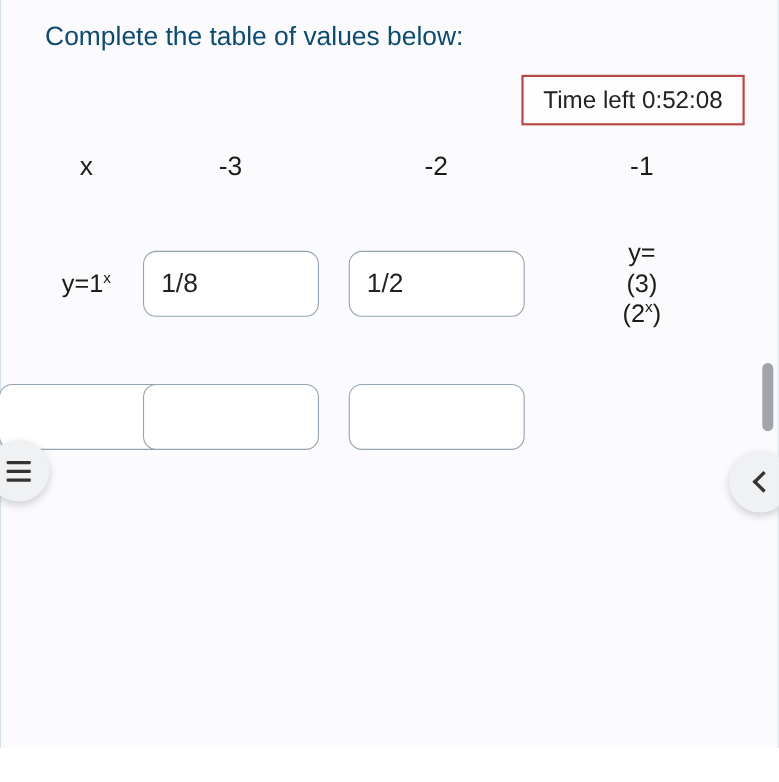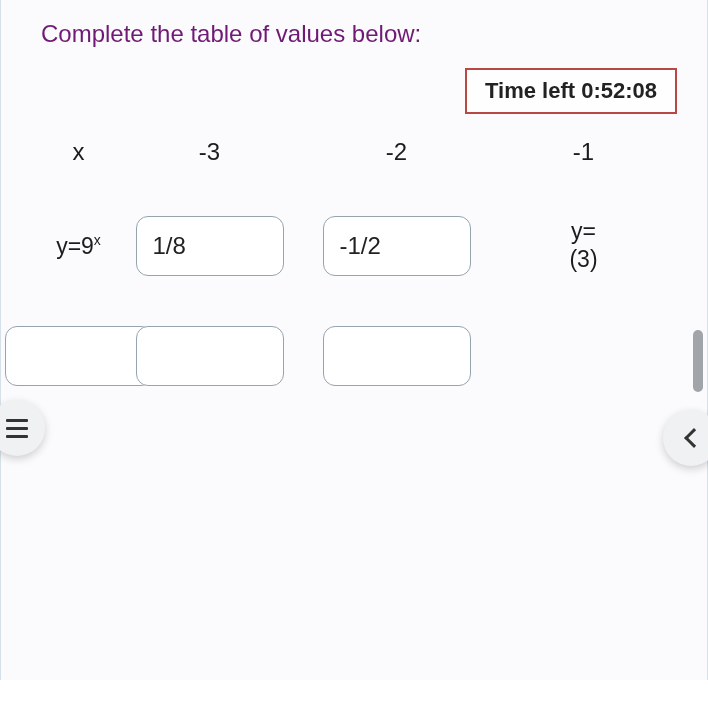--- a/index.html
+++ b/index.html
@@ -19,33 +19,32 @@
       background: #fbfbfd;
       border: 1px solid #d6e0e8;
       border-top: none;
       border-bottom: none;
       height: 680px;
       padding: 20px 30px 30px 40px;
       position: relative;
     }
     .prompt {
       font-size: 24px;
-      color: #701a75;
+      color: #0c4a6e;
       margin-bottom: 20px;
     }
     .timer-box {
       position: absolute;
       top: 68px;
       right: 30px;
       border: 2px solid #b94845;
       background: #fefefe;
       color: #222;
       font-size: 22px;
       padding: 8px 18px;
-      font-weight: bold;
     }
     .table-grid {
       margin-top: 90px;
       display: grid;
       grid-template-columns: 75px 1fr 1fr 1fr;
       row-gap: 50px;
       align-items: center;
     }
     .header-cell {
       font-size: 24px;
@@ -64,21 +63,21 @@
     .row-label sup {
       font-size: 14px;
       vertical-align: super;
     }
     .input-cell {
       display: flex;
       justify-content: center;
       align-items: center;
     }
     .answer-input {
-      width: 148px;
+      width: 160px;
       height: 60px;
       border: 1.5px solid #95a4af;
       border-radius: 12px;
       font-size: 24px;
       padding: 0 16px;
       color: #222;
       background: #ffffff;
       outline: none;
     }
 
@@ -151,33 +150,34 @@
   <div class="timer-box">Time left 0:52:08</div>
 
   <div class="table-grid">
 
     <div class="header-cell first">x</div>
     <div class="header-cell">-3</div>
     <div class="header-cell">-2</div>
     <div class="header-cell">-1</div>
 
     <div class="row-label">
-      <span>y=9</span><sup>x</sup>
+      <span>y=1</span><sup>x</sup>
     </div>
     <div class="input-cell row-y2x c1">
       <input class="answer-input" value="1/8" style="">
     </div>
-
-    <div class="input-cell row-neg2x c3">
-      <input class="answer-input" value="-1/2" style="">
-    </div>
+    <div class="input-cell row-y2x c3">
+      <input class="answer-input" value="1/2" style="">
+    </div>
+
 
     <div class="row-label">
       <div>y=</div>
       <div>(3)</div>
+      <div><span>(2</span><sup>x</sup><span>)</span></div>
     </div>
     <div class="input-cell row-3x2x c1">
       <input class="answer-input" value="" style="">
     </div>
     <div class="input-cell row-3x2x c2">
       <input class="answer-input" value="" style="">
     </div>
     <div class="input-cell row-3x2x c3">
       <input class="answer-input" value="" style="">
     </div>

